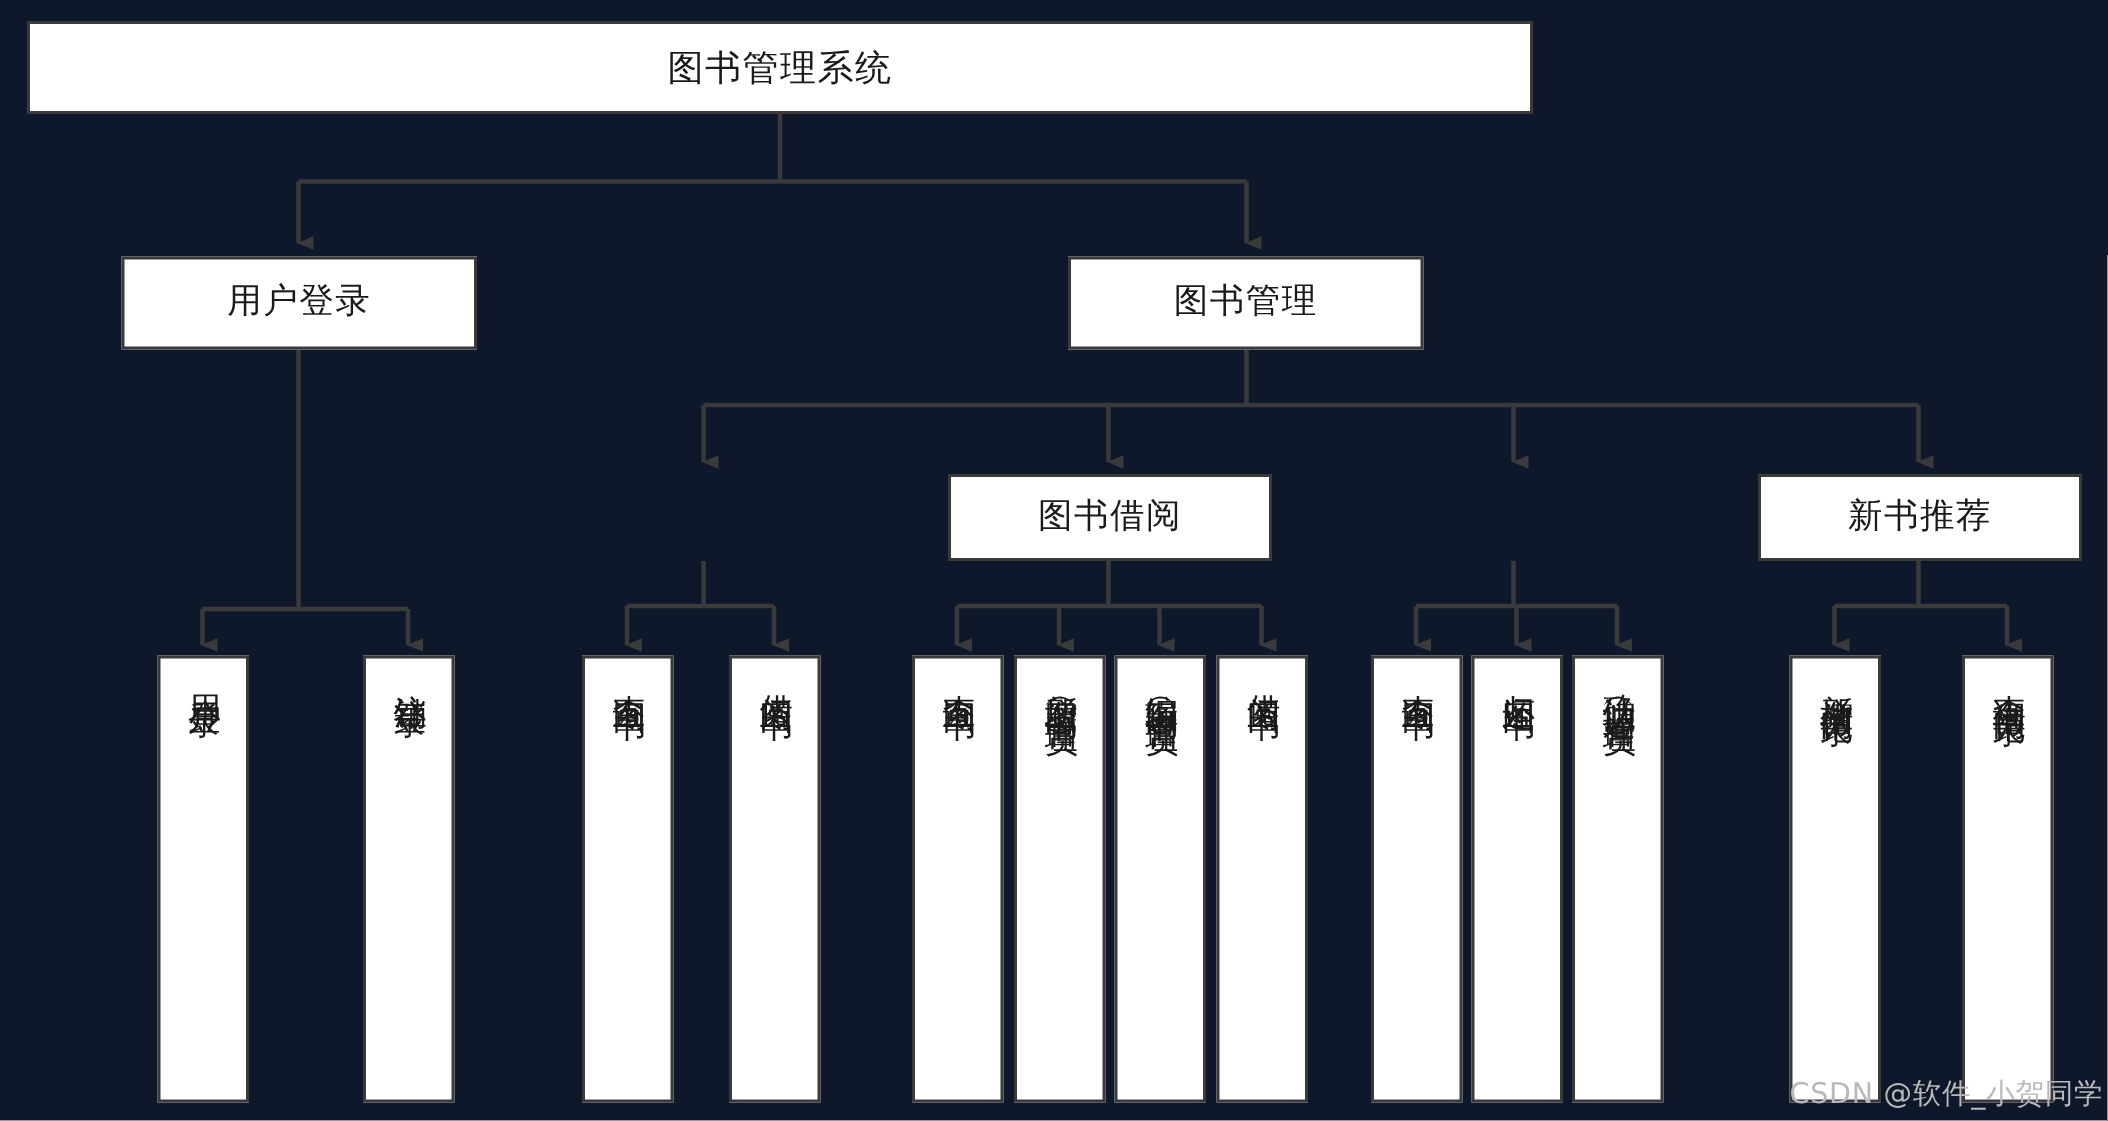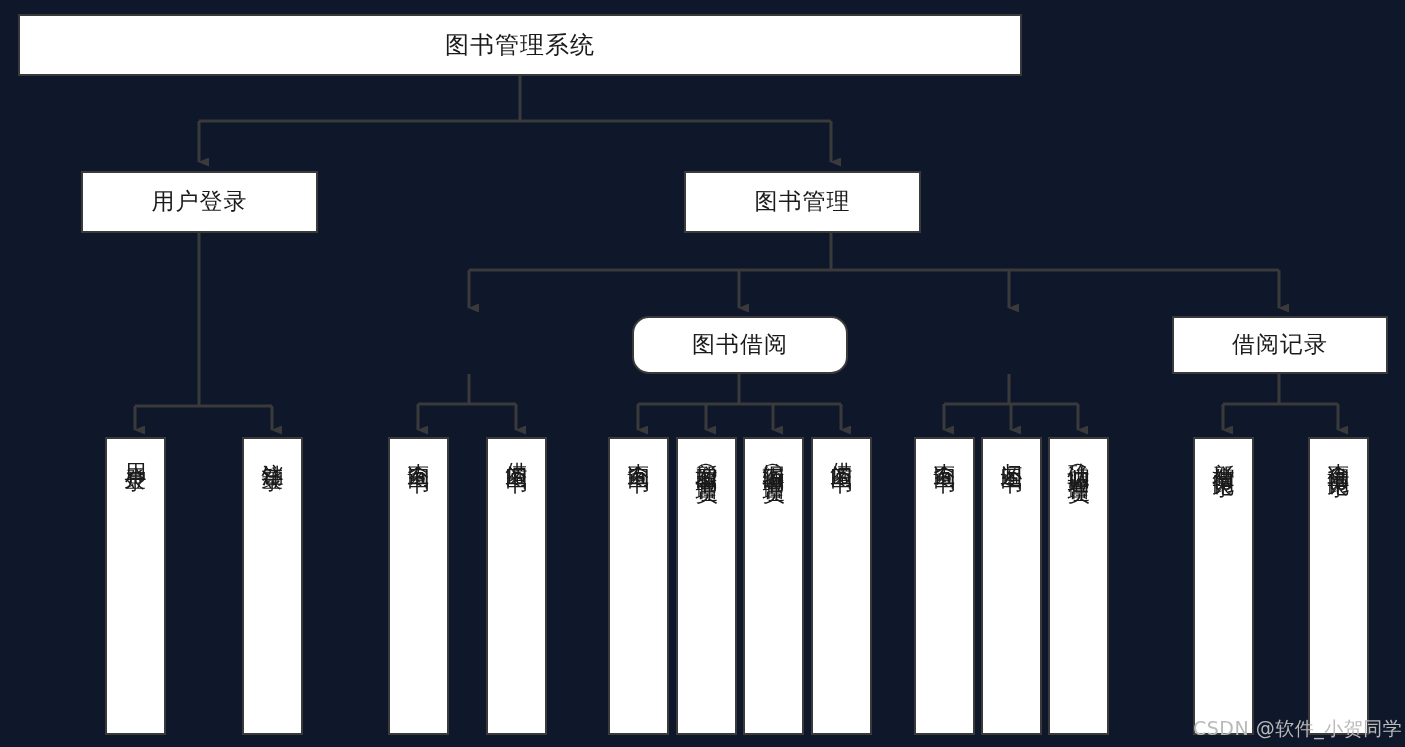--- a/index.html
+++ b/index.html
@@ -134,29 +134,29 @@
     </g>
   </svg>
 
   <div class="node horiz root" style="left:18px; top:14px; width:1004px; height:62px;">
     <span class="node-label">图书管理系统</span>
   </div>
 
   <div class="node horiz" style="left:81px; top:171px; width:237px; height:62px;">
     <span class="node-label">用户登录</span>
   </div>
-  <div class="node horiz" style="left:684px; top:171px; width:237px; height:62px;">
+  <div class="node horiz" style="left:712px; top:171px; width:237px; height:62px;">
     <span class="node-label">图书管理</span>
   </div>
 
-  <div class="node horiz" style="left:632px; top:316px; width:216px; height:58px;border-radius:17px;">
+  <div class="node horiz" style="left:632px; top:316px; width:216px; height:58px;">
     <span class="node-label">图书借阅</span>
   </div>
   <div class="node horiz" style="left:1172px; top:316px; width:216px; height:58px;">
-    <span class="node-label">借阅记录</span>
+    <span class="node-label">新书推荐</span>
   </div>
 
   <div class="node vert" style="left:105px; top:437px; width:61px; height:298px;">
     <span class="node-label">用户登录</span>
   </div>
   <div class="node vert" style="left:242px; top:437px; width:61px; height:298px;">
     <span class="node-label">注销登录</span>
   </div>
 
   <div class="node vert" style="left:388px; top:437px; width:61px; height:298px;">

